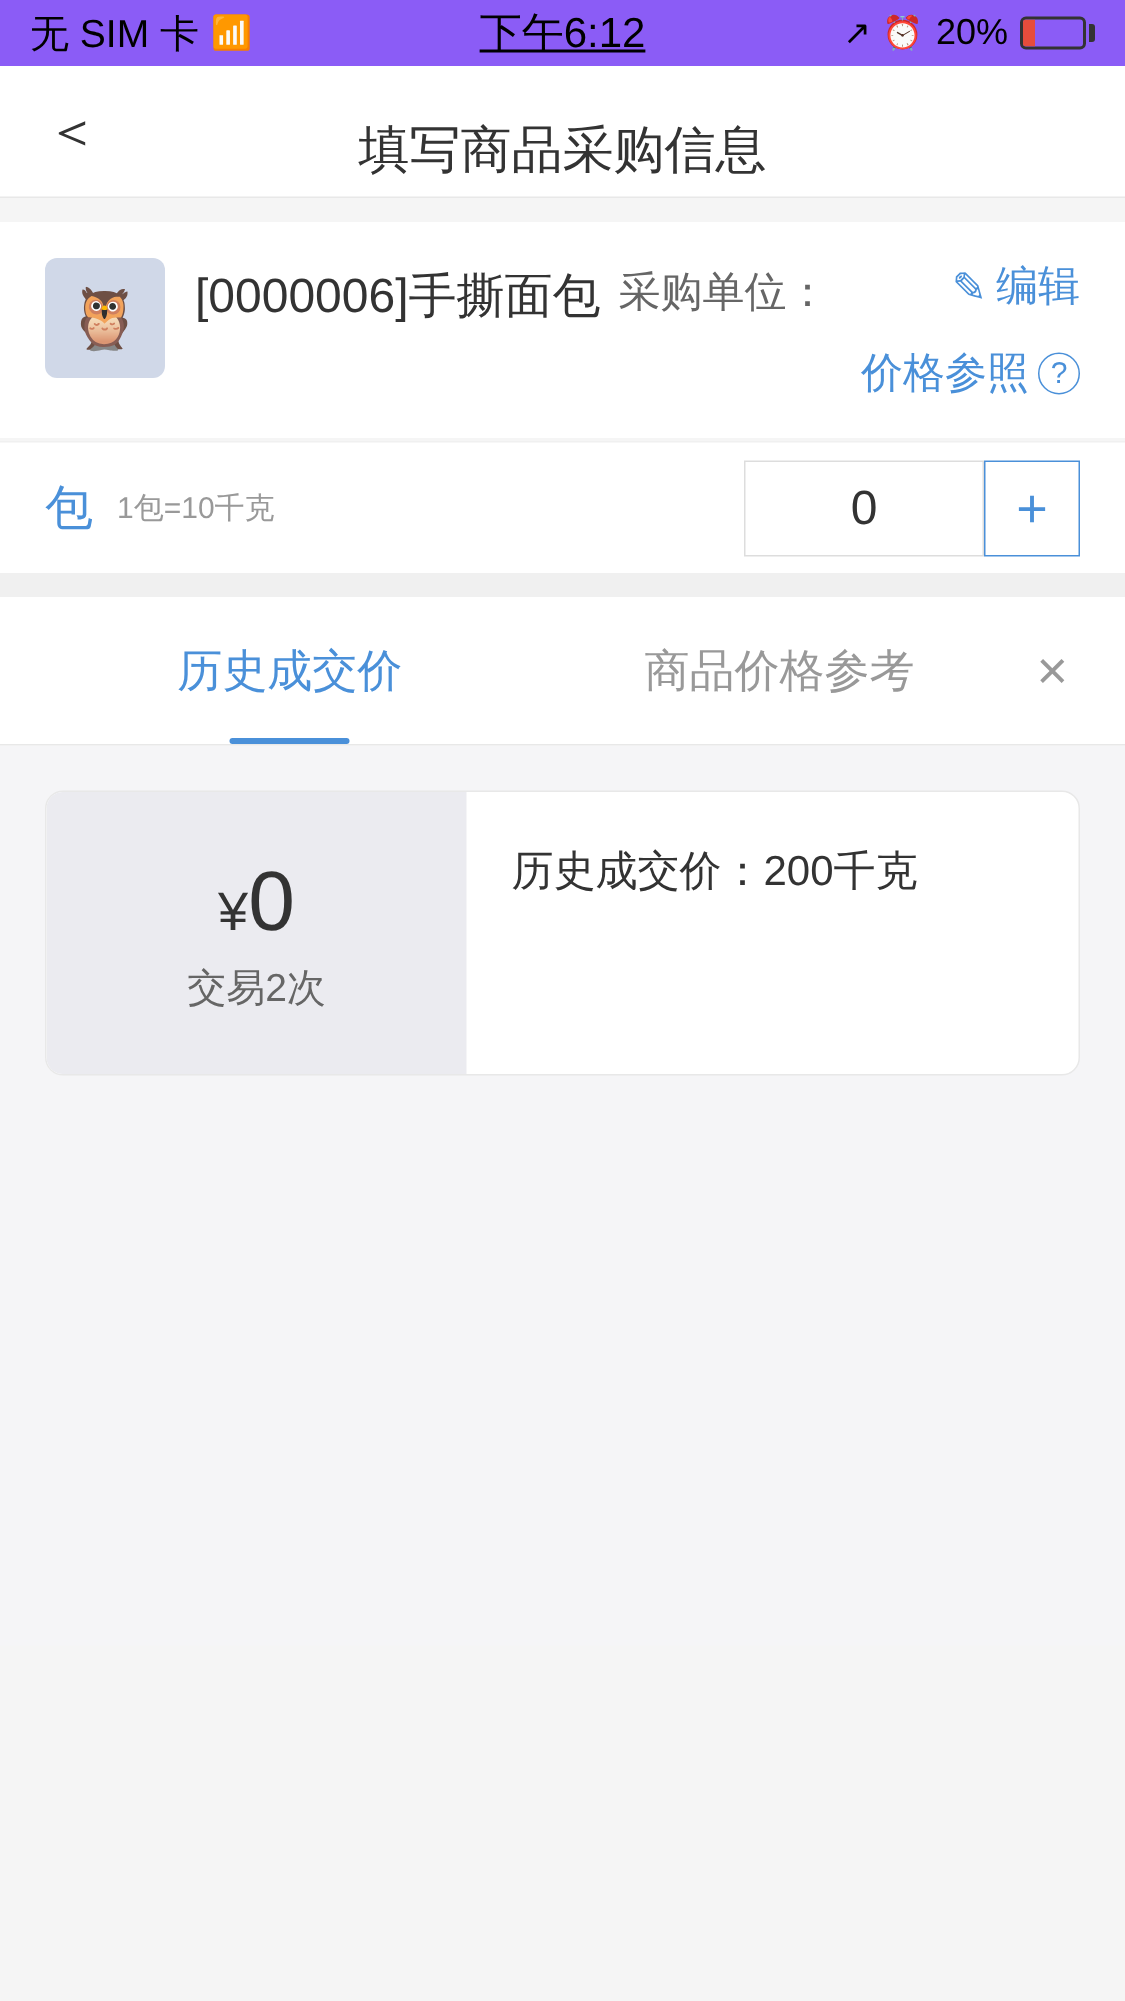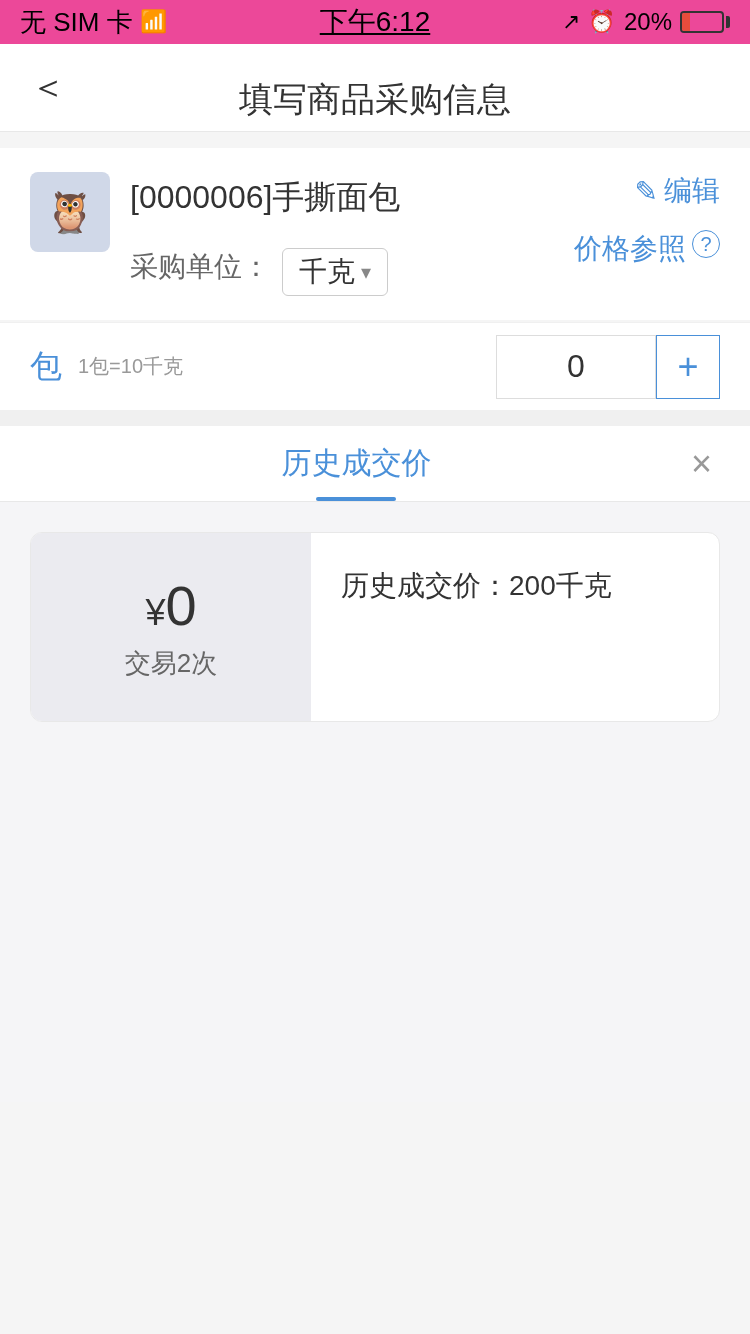--- a/index.html
+++ b/index.html
@@ -9,21 +9,21 @@
       min-height: 1334px;
       font-family: -apple-system, "PingFang SC", "Helvetica Neue", sans-serif;
       background: #f5f5f5;
       overflow-x: hidden;
     }
 
     
     .status-bar {
       width: 750px;
       height: 44px;
-      background: #ec4899;
+      background: #8b5cf6;
       display: flex;
       align-items: center;
       justify-content: space-between;
       padding: 0 20px;
       font-size: 26px;
     }
     .status-left {
       display: flex;
       align-items: center;
       gap: 8px;
@@ -122,22 +122,22 @@
       display: flex;
       align-items: center;
       justify-content: center;
     }
     .owl-icon {
       font-size: 40px;
       color: #6a7a9a;
     }
     .product-info {
       display: flex;
-      flex-direction: column;
-      gap: 28px;
+      flex-direction: row;
+      gap: 12px;
       padding-top: 4px;
     }
     .product-name {
       font-size: 32px;
       color: #333;
       font-weight: 500;
     }
     .product-unit-row {
       display: flex;
       align-items: flex-start;
@@ -161,21 +161,21 @@
       color: #4a90d9;
       font-size: 28px;
       display: flex;
       align-items: center;
       gap: 6px;
     }
     .price-ref {
       color: #4a90d9;
       font-size: 28px;
       display: flex;
-      align-items: flex-start;
+      align-items: center;
       gap: 6px;
       margin-top: 8px;
     }
     .price-ref-right {
       display: flex;
       align-items: flex-end;
       flex-direction: column;
       gap: 12px;
     }
 
@@ -236,21 +236,21 @@
       height: 16px;
       background: #f0f0f0;
     }
 
     
     .tab-bar {
       background: #fff;
       display: flex;
       align-items: center;
       padding: 0 30px;
-      height: 76px;
+      height: 99px;
       border-bottom: 1px solid #e8e8e8;
       position: relative;
     }
     .tab-item {
       flex: 1;
       display: flex;
       flex-direction: column;
       align-items: center;
       justify-content: center;
       height: 100%;
@@ -359,24 +359,20 @@
 <div class="product-section">
   <div class="product-header">
     <div class="product-left">
       <div class="product-icon">
         <span class="owl-icon">🦉</span>
       </div>
       <div class="product-info">
         <span class="product-name">[0000006]手撕面包</span>
         <div class="product-unit-row">
           <span>采购单位：</span>
-          <div class="unit-selector">
-            <span>千克</span>
-            <span class="unit-arrow">▾</span>
-          </div>
         </div>
       </div>
     </div>
     <div class="price-ref-right">
       <div class="edit-btn">
         <span>✎</span>
         <span>编辑</span>
       </div>
       <div class="price-ref">
         <span>价格参照</span>
@@ -398,20 +394,23 @@
     </div>
   </div>
 </div>
 
 <div class="divider-thick"></div>
 
 <div class="tab-bar">
   <div class="tab-item">
     <span class="tab-label active">历史成交价</span>
     <div class="tab-underline"></div>
+  </div>
+  <div class="tab-item">
+    <span class="tab-label">商品价格参考</span>
   </div>
   <span class="tab-close">×</span>
 </div>
 
 <div class="history-panel">
   <div class="history-card">
     <div class="history-left">
       <div class="history-price">
         <span class="history-price-symbol">¥</span><span>0</span>
       </div>

